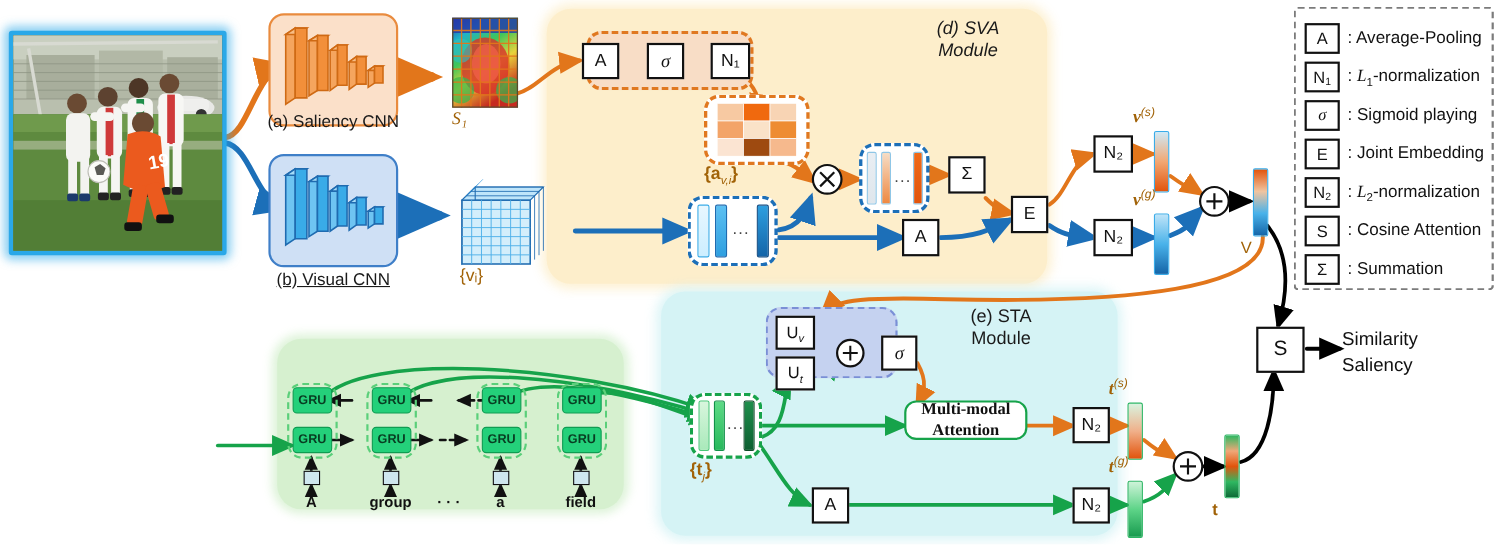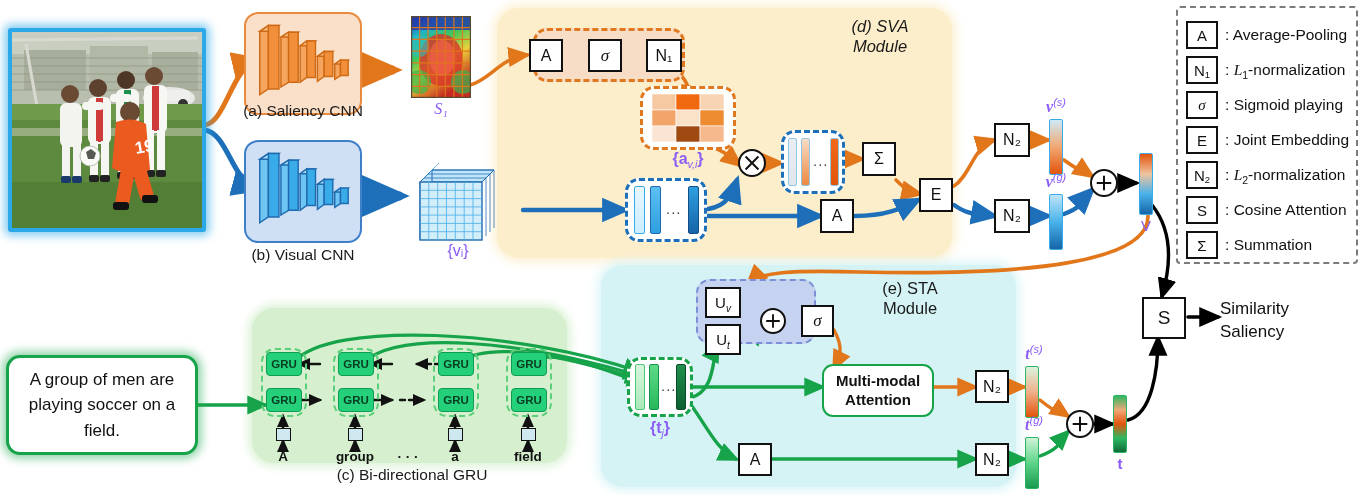--- a/index.html
+++ b/index.html
@@ -53,21 +53,21 @@
   .dots{position:absolute;font-size:15px;color:#444;letter-spacing:1px;}
 
   
   .gru{position:absolute;background:#24d07a;border:1.5px solid #0f9c52;border-radius:4px;
        display:flex;align-items:center;justify-content:center;font-size:11.5px;font-weight:bold;
        color:#083d22;box-sizing:border-box;}
   .wordbox{position:absolute;background:#cfe7ef;border:1.5px solid #111;box-sizing:border-box;}
   .word{position:absolute;font-size:13.5px;font-weight:bold;color:#111;text-align:center;}
 
   
-  .lbl{position:absolute;font-size:16px;color:#8b5cf6;text-align:center;white-space:nowrap;}
+  .lbl{position:absolute;font-size:16px;color:#a16207;white-space:nowrap;}
   .lbl .sup{font-size:11px;font-style:italic;position:relative;top:-6px;}
   .lbl .bold{font-weight:bold;}
   .lbl .ital{font-style:italic;font-family:"Liberation Serif",serif;}
   .lbl .sb{font-size:10.5px;font-style:italic;position:relative;top:4px;}
 
   
   #legend{position:absolute;border:2.5px dashed #7b7b7b;border-radius:4px;box-sizing:border-box;background:#fff;}
   .lg-row{position:absolute;display:flex;align-items:center;left:10px;}
   .lg-box{width:32px;height:28px;border:2px solid #111;background:#fff;display:flex;
           align-items:center;justify-content:center;font-size:15px;color:#111;box-sizing:border-box;flex:none;}
@@ -349,21 +349,21 @@
         <path d="M63,28 l9,0 l0,38 l-9,0 z" fill="#39abe8"></path>
         <path d="M74,44 l7,-5 l0,26 l-7,5 z" fill="#6ec4f2"></path>
         <path d="M74,44 l7,-5 l9,0 l-7,5 z" fill="#a5dcf8"></path>
         <path d="M81,39 l9,0 l0,26 l-9,0 z" fill="#39abe8"></path>
         <path d="M92,52 l6,-4 l0,16 l-6,4 z" fill="#6ec4f2"></path>
         <path d="M92,52 l6,-4 l8,0 l-6,4 z" fill="#a5dcf8"></path>
         <path d="M98,48 l8,0 l0,16 l-8,0 z" fill="#39abe8"></path>
       </g>
     </svg>
   </div>
-  <div class="caption" style="left:234px;top:246px;width:138px;">(b) Visual CNN</div>
+  <div class="caption" style="left:234px;top:246px;width:138px;text-decoration:underline;">(b) Visual CNN</div>
 
   <div class="abs" style="left:411px;top:16px;width:60px;height:82px;">
     <svg viewBox="0 0 60 82" style="width:100%;height:100%;display:block;">
       <defs>
         <linearGradient id="smg" x1="0" y1="0" x2="0.5" y2="1">
           <stop offset="0%" stop-color="#2a2aa8"></stop>
             <stop offset="22%" stop-color="#1fb2c9"></stop>
           <stop offset="45%" stop-color="#3fc65a"></stop>
             <stop offset="68%" stop-color="#e8d33a"></stop>
           <stop offset="100%" stop-color="#c62a20"></stop>
@@ -512,21 +512,21 @@
     </div>
   <div class="circop" style="left:760px;top:308px;width:26px;height:26px;">
     <svg viewBox="0 0 26 26" style="width:100%;height:100%;display:block;">
       <path d="M13,5 V21 M5,13 H21" stroke="#111" stroke-width="2.2"></path>
     </svg>
   </div>
   <div class="opbox" style="left:801px;top:305px;width:33px;height:32px;">
       <span class="it">σ</span>
     </div>
 
-  <div id="mma" style="left:822px;top:364px;width:112px;height:53px;">
+  <div id="mma" style="left:822px;top:364px;width:112px;height:36px;font-family:Liberation Serif, serif;">
     <span><span>Multi-modal</span><br><span>Attention</span></span>
   </div>
 
   <div class="dash green" style="left:627px;top:357px;width:66px;height:60px;background:#fff;"></div>
   <div class="bar" style="left:635px;top:364px;width:10px;height:46px;background:linear-gradient(180deg,#d8f6dd,#a9e9ba);border:1.2px solid #49c777;"></div>
   <div class="bar" style="left:649px;top:364px;width:10px;height:46px;background:linear-gradient(180deg,#5ddb86,#28b85c);border:1.2px solid #12914a;"></div>
   <div class="bar" style="left:676px;top:364px;width:10px;height:46px;background:linear-gradient(180deg,#1f8f4c,#0d5f31);border:1.2px solid #0b4a27;"></div>
   <div class="dots" style="left:661px;top:377px;">...</div>
   <div class="lbl" style="left:627px;top:419px;width:66px;">
     <span class="bold">{t</span><span class="sb">j</span><span class="bold">}</span>
@@ -553,23 +553,20 @@
 
   <div class="circop" style="left:1066px;top:410px;width:28px;height:28px;">
     <svg viewBox="0 0 28 28" style="width:100%;height:100%;display:block;">
       <path d="M14,5.5 V22.5 M5.5,14 H22.5" stroke="#111" stroke-width="2.3"></path>
     </svg>
   </div>
   <div class="bar" style="left:1113px;top:395px;width:14px;height:58px;background:linear-gradient(180deg,#2fb861,#f0a878,#e2540c,#2fb861,#0d6b37);border:1.5px solid #2bb563;"></div>
   <div class="lbl" style="left:1102px;top:455px;width:36px;font-size:15px;font-weight:bold;">
     <span>t</span></div>
 
-  <div id="cap-box" style="left:6px;top:355px;width:192px;height:100px;">
-    <span>A group of men are playing soccer on a field.</span>
-  </div>
 
   <div class="dash lightgreen" style="left:261px;top:348px;width:46px;height:69px;"></div>
   <div class="dash lightgreen" style="left:333px;top:348px;width:46px;height:69px;"></div>
   <div class="dash lightgreen" style="left:433px;top:348px;width:46px;height:69px;"></div>
   <div class="dash lightgreen" style="left:506px;top:348px;width:46px;height:69px;"></div>
 
   <div class="gru" style="left:266px;top:352px;width:36px;height:24px;">GRU</div>
   <div class="gru" style="left:338px;top:352px;width:36px;height:24px;">GRU</div>
   <div class="gru" style="left:438px;top:352px;width:36px;height:24px;">GRU</div>
   <div class="gru" style="left:511px;top:352px;width:36px;height:24px;">GRU</div>
@@ -583,21 +580,20 @@
   <div class="wordbox" style="left:348px;top:428px;width:15px;height:13px;"></div>
   <div class="wordbox" style="left:448px;top:428px;width:15px;height:13px;"></div>
   <div class="wordbox" style="left:521px;top:428px;width:15px;height:13px;"></div>
 
   <div class="word" style="left:258px;top:449px;width:50px;">A</div>
   <div class="word" style="left:330px;top:449px;width:50px;">group</div>
   <div class="word" style="left:388px;top:449px;width:40px;">· · ·</div>
   <div class="word" style="left:430px;top:449px;width:50px;">a</div>
   <div class="word" style="left:503px;top:449px;width:50px;">field</div>
 
-  <div class="caption" style="left:312px;top:466px;width:200px;">(c) Bi-directional GRU</div>
 
   <div class="opbox" style="left:1142px;top:297px;width:44px;height:42px;font-size:19px;">
     <span>S</span>
     </div>
   <div class="sim-lbl" style="left:1220px;top:298px;width:130px;">
     <span>Similarity</span><br><span>Saliency</span>
   </div>
 
   <div id="legend" style="left:1176px;top:6px;width:182px;height:258px;"></div>
   <div></div>

